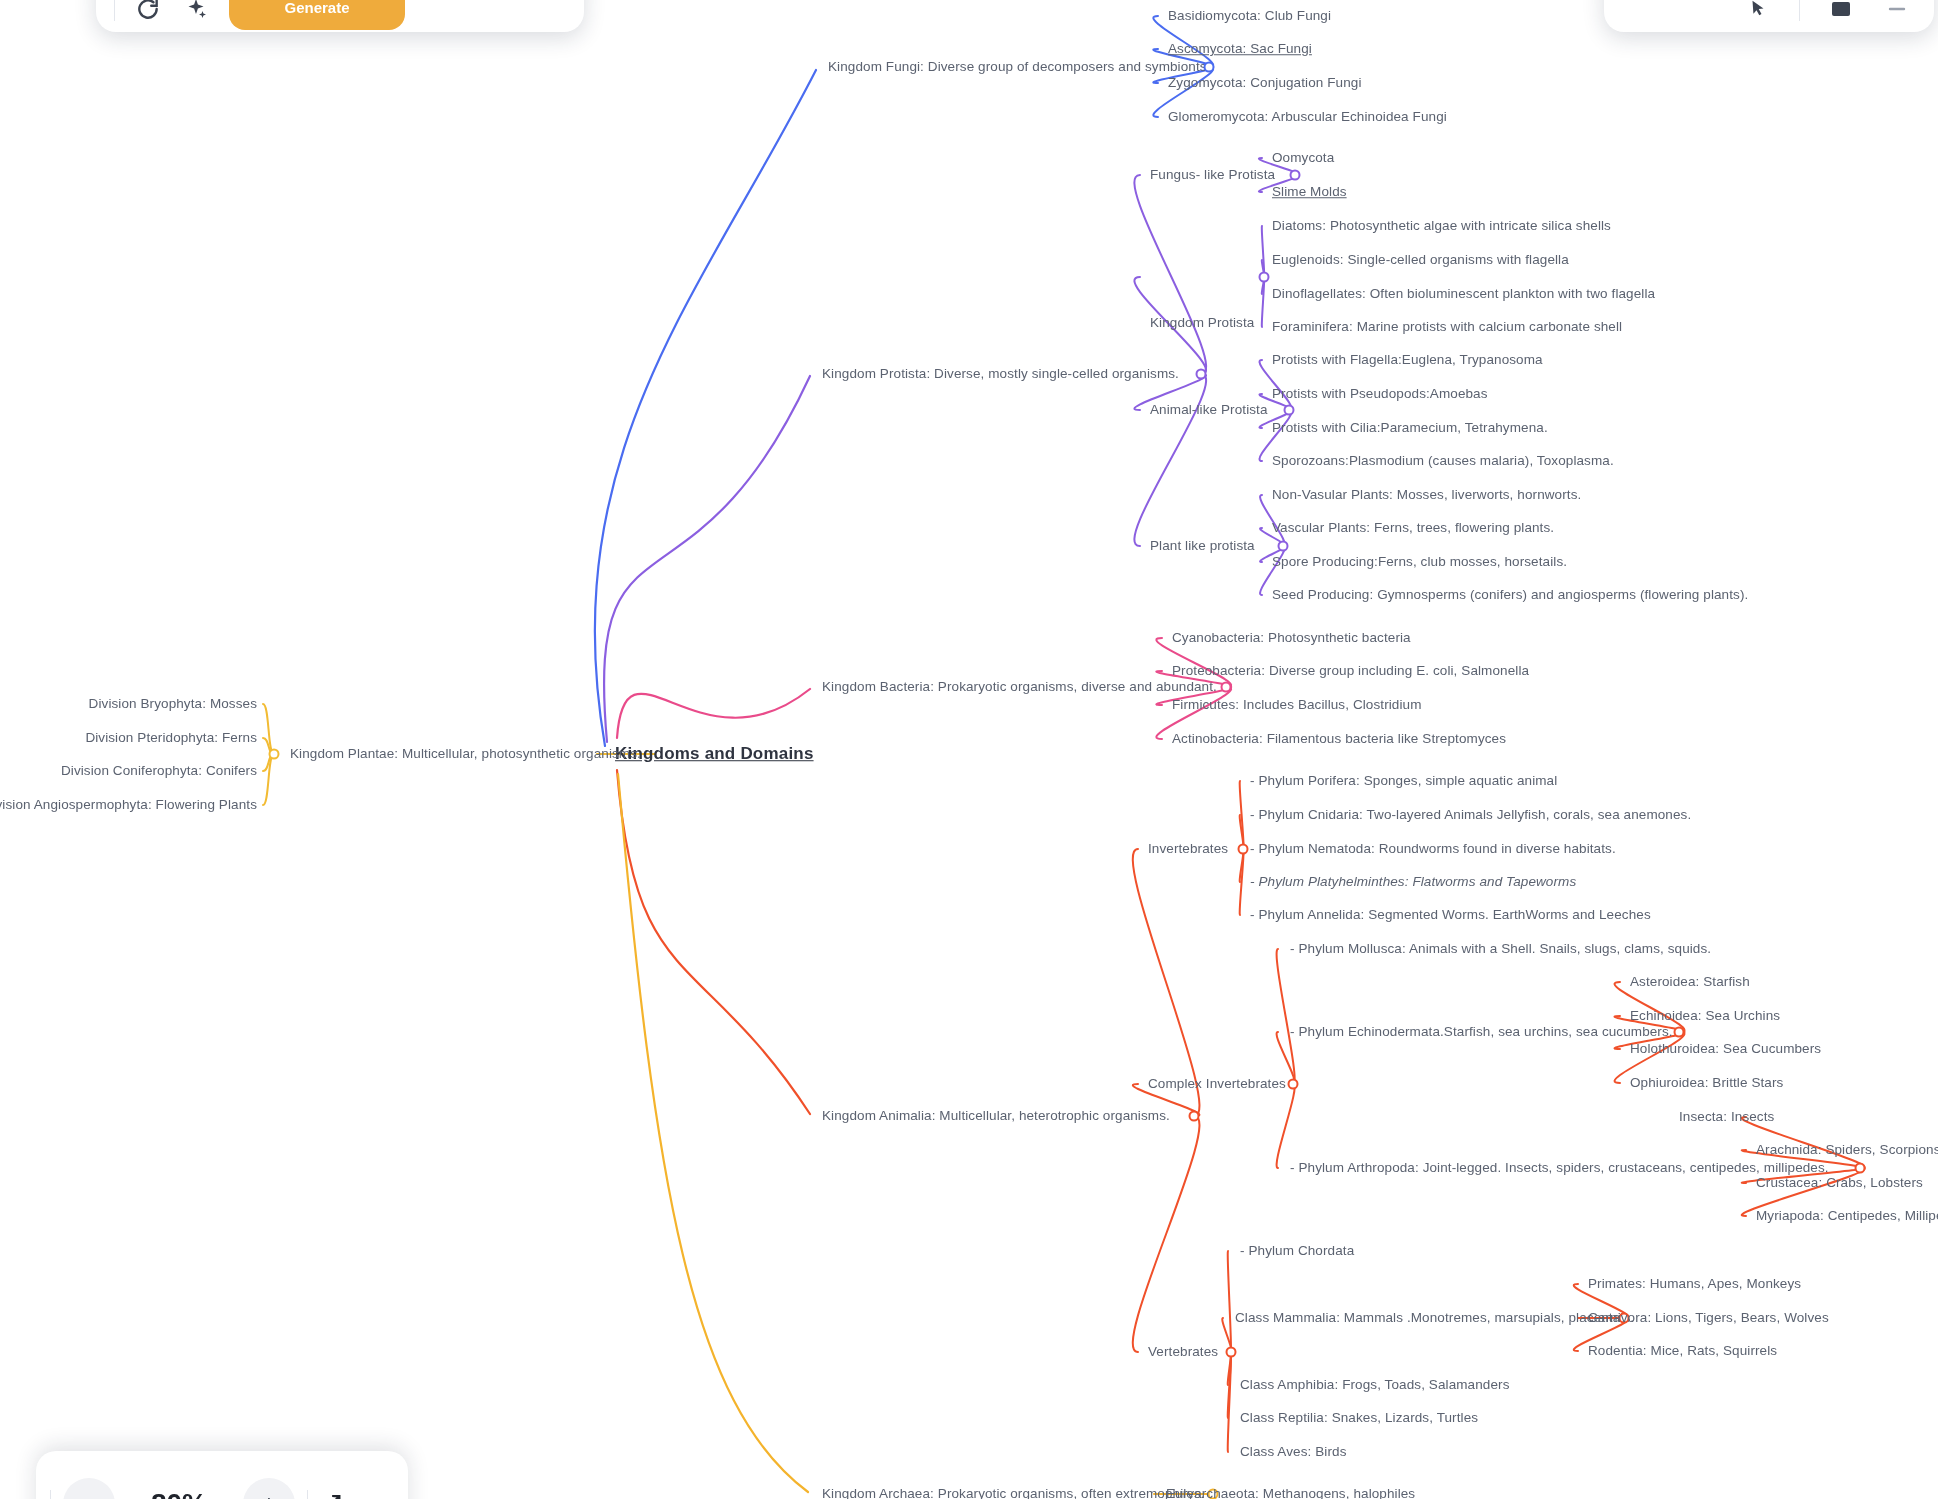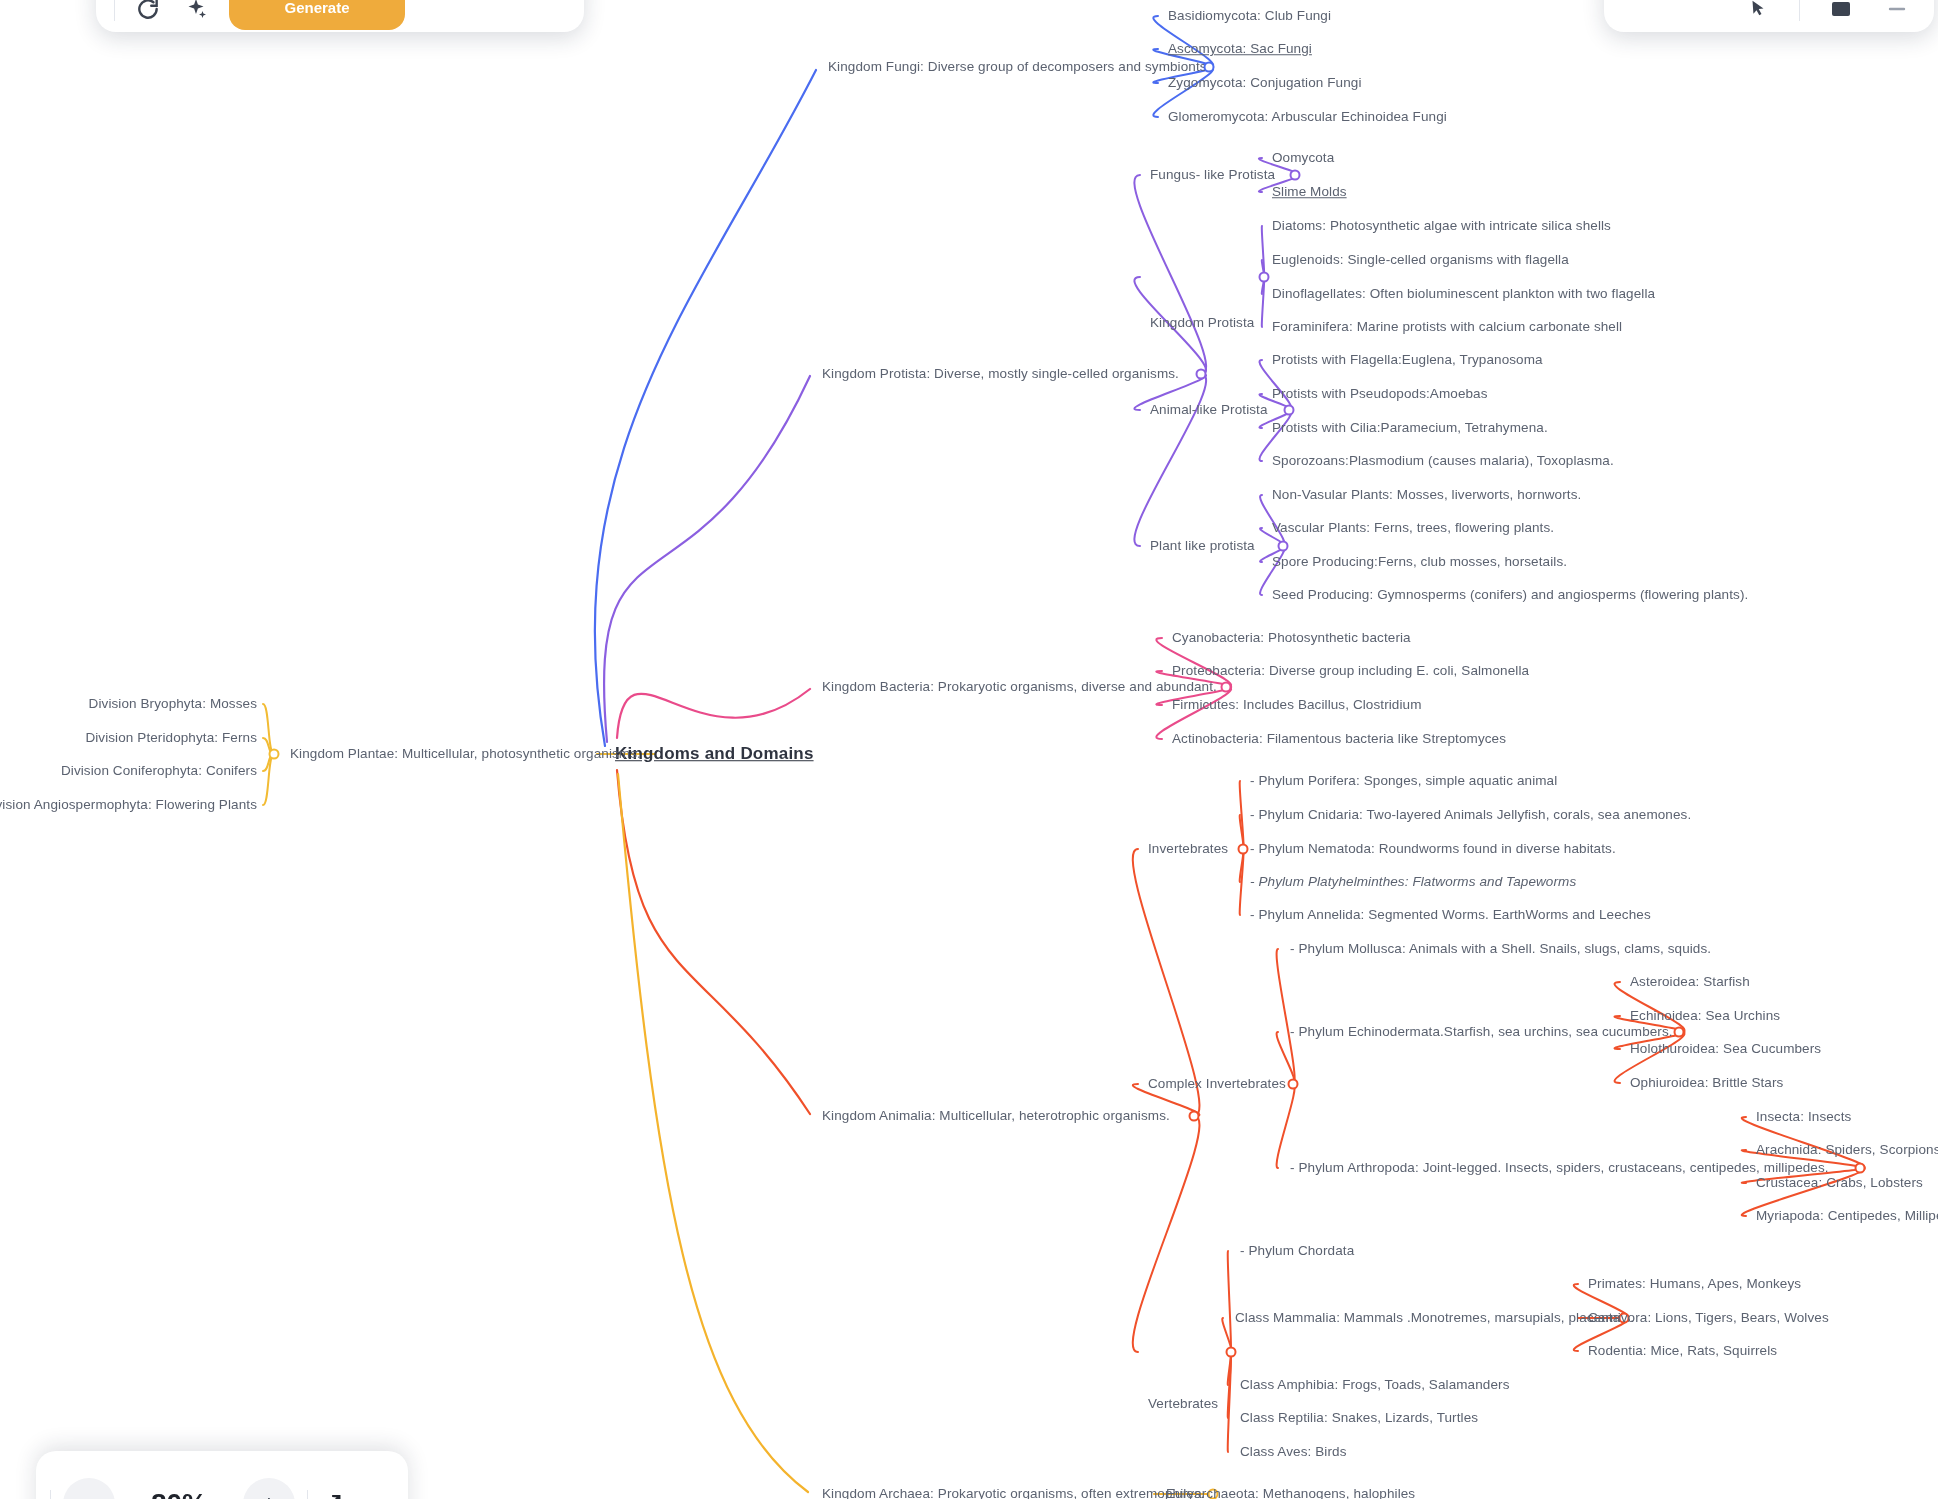--- a/index.html
+++ b/index.html
@@ -238,25 +238,25 @@
       <div class="knob" style="left: 1293.25px; top: 1084px; border: 2.2px solid rgb(240, 80, 42);"></div>
       <div class="node" style="left: 1290px; top: 949px; color: rgb(91, 98, 112);">- Phylum Mollusca: Animals with a Shell. Snails, slugs, clams, squids.</div>
       <div class="node" style="left: 1290px; top: 1032px; color: rgb(91, 98, 112);">- Phylum Echinodermata.Starfish, sea urchins, sea cucumbers.</div>
       <div class="knob" style="left: 1679px; top: 1032px; border: 2.2px solid rgb(240, 80, 42);"></div>
       <div class="node" style="left: 1630px; top: 982px; color: rgb(91, 98, 112);">Asteroidea: Starfish</div>
       <div class="node" style="left: 1630px; top: 1016px; color: rgb(91, 98, 112);">Echinoidea: Sea Urchins</div>
       <div class="node" style="left: 1630px; top: 1049px; color: rgb(91, 98, 112);">Holothuroidea: Sea Cucumbers</div>
       <div class="node" style="left: 1630px; top: 1083px; color: rgb(91, 98, 112);">Ophiuroidea: Brittle Stars</div>
       <div class="node" style="left: 1290px; top: 1168px; color: rgb(91, 98, 112);">- Phylum Arthropoda: Joint-legged. Insects, spiders, crustaceans, centipedes, millipedes.</div>
       <div class="knob" style="left: 1860.25px; top: 1168px; border: 2.2px solid rgb(240, 80, 42);"></div>
-      <div class="node" style="left: 1756px; top: 1117px; color: rgb(91, 98, 112);">Insecta: Insects</div>
+      <div class="node" style="left: 1679px; top: 1117px; color: rgb(91, 98, 112);">Insecta: Insects</div>
       <div class="node" style="left: 1756px; top: 1150px; color: rgb(91, 98, 112);">Arachnida: Spiders, Scorpions</div>
       <div class="node" style="left: 1756px; top: 1183px; color: rgb(91, 98, 112);">Crustacea: Crabs, Lobsters</div>
       <div class="node" style="left: 1756px; top: 1216px; color: rgb(91, 98, 112);">Myriapoda: Centipedes, Millipedes</div>
-      <div class="node" style="left: 1148px; top: 1404px; color: rgb(91, 98, 112);">Vertebrates</div>
+      <div class="node" style="left: 1148px; top: 1352px; color: rgb(91, 98, 112);">Vertebrates</div>
       <div class="knob" style="left: 1230.75px; top: 1352px; border: 2.2px solid rgb(240, 80, 42);"></div>
       <div class="node" style="left: 1240px; top: 1251px; color: rgb(91, 98, 112);">- Phylum Chordata</div>
       <div class="node" style="left: 1235px; top: 1318px; color: rgb(91, 98, 112);">Class Mammalia: Mammals .Monotremes, marsupials, placentals.</div>
       <div class="knob" style="left: 1624px; top: 1318px; border: 2.2px solid rgb(240, 80, 42);"></div>
       <div class="node" style="left: 1588px; top: 1284px; color: rgb(91, 98, 112);">Primates: Humans, Apes, Monkeys</div>
       <div class="node" style="left: 1588px; top: 1318px; color: rgb(91, 98, 112);">Carnivora: Lions, Tigers, Bears, Wolves</div>
       <div class="node" style="left: 1588px; top: 1351px; color: rgb(91, 98, 112);">Rodentia: Mice, Rats, Squirrels</div>
       <div class="node" style="left: 1240px; top: 1385px; color: rgb(91, 98, 112);">Class Amphibia: Frogs, Toads, Salamanders</div>
       <div class="node" style="left: 1240px; top: 1418px; color: rgb(91, 98, 112);">Class Reptilia: Snakes, Lizards, Turtles</div>
       <div class="node" style="left: 1240px; top: 1452px; color: rgb(91, 98, 112);">Class Aves: Birds</div>

